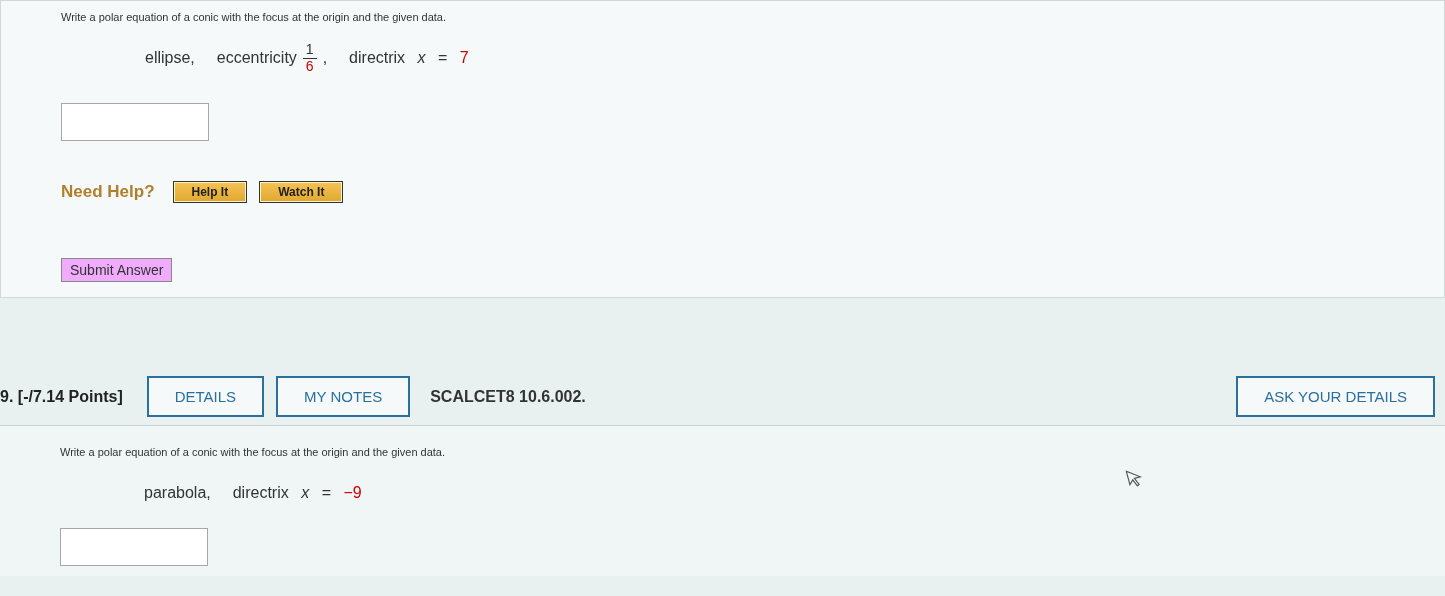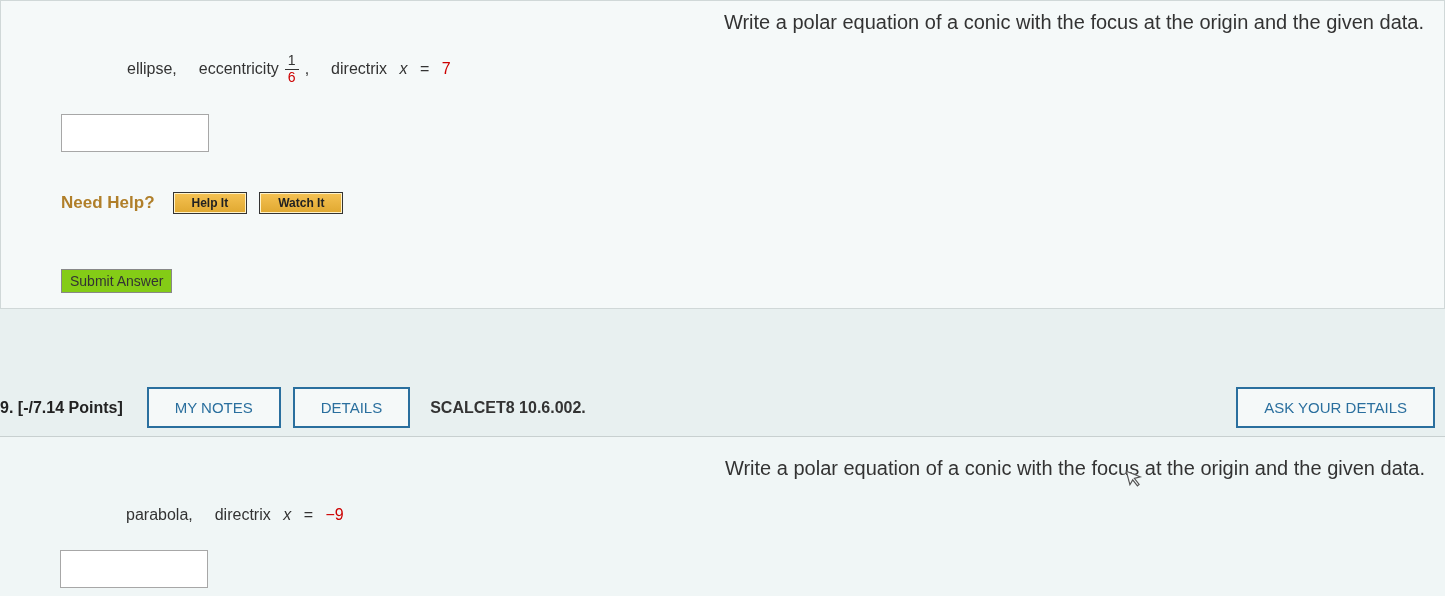--- a/index.html
+++ b/index.html
@@ -15,27 +15,26 @@
     .question-block {
       background: #f5f9f9;
       border: 1px solid #d0d8d8;
       margin: 0 0 0 0;
       padding: 0;
     }
     .q-content {
       padding: 10px 20px 10px 60px;
     }
     .prompt {
-      font-size: 20px;
+      font-size: 11px;
       color: #333;
       margin-bottom: 15px;
-      text-align: right;
     }
     .given {
-      margin-left: 66px;
+      margin-left: 84px;
       font-size: 16px;
       display: flex;
       align-items: center;
       gap: 4px;
       height: 40px;
     }
     .frac {
       display: inline-flex;
       flex-direction: column;
       align-items: center;
@@ -75,21 +74,21 @@
       font-weight: bold;
       color: #222;
       cursor: pointer;
       box-shadow: inset 0 0 0 1px #fff3c9;
     }
     .submit-row {
       margin-top: 45px;
       margin-left: 60px;
     }
     .submit-btn {
-      background: #84cc16;
+      background: #f0abfc;
       border: 1px solid #888;
       padding: 3px 8px;
       font-size: 14px;
       cursor: pointer;
       color:#333;
     }
     .divider {
       height: 70px;
       background: #e8f0f0;
     }
@@ -175,22 +174,22 @@
     <button class="submit-btn">Submit Answer</button>
   </div>
 </div>
 
 <div class="divider"></div>
 
 <div class="q-header">
   <span class="q-number">
     <span>9.</span> <span>[-/7.14 Points]</span>
   </span>
+  <button class="hdr-btn">DETAILS</button>
   <button class="hdr-btn">MY NOTES</button>
-  <button class="hdr-btn">DETAILS</button>
   <span class="source">SCALCET8 10.6.002.</span>
   <div class="right-btns">
     <button class="hdr-btn">ASK YOUR DETAILS</button>
   </div>
 </div>
 
 <div class="q2-block">
   <div class="q-content" style="padding-top:0;">
     <div class="prompt">Write a polar equation of a conic with the focus at the origin and the given data.</div>
     <div class="given">

